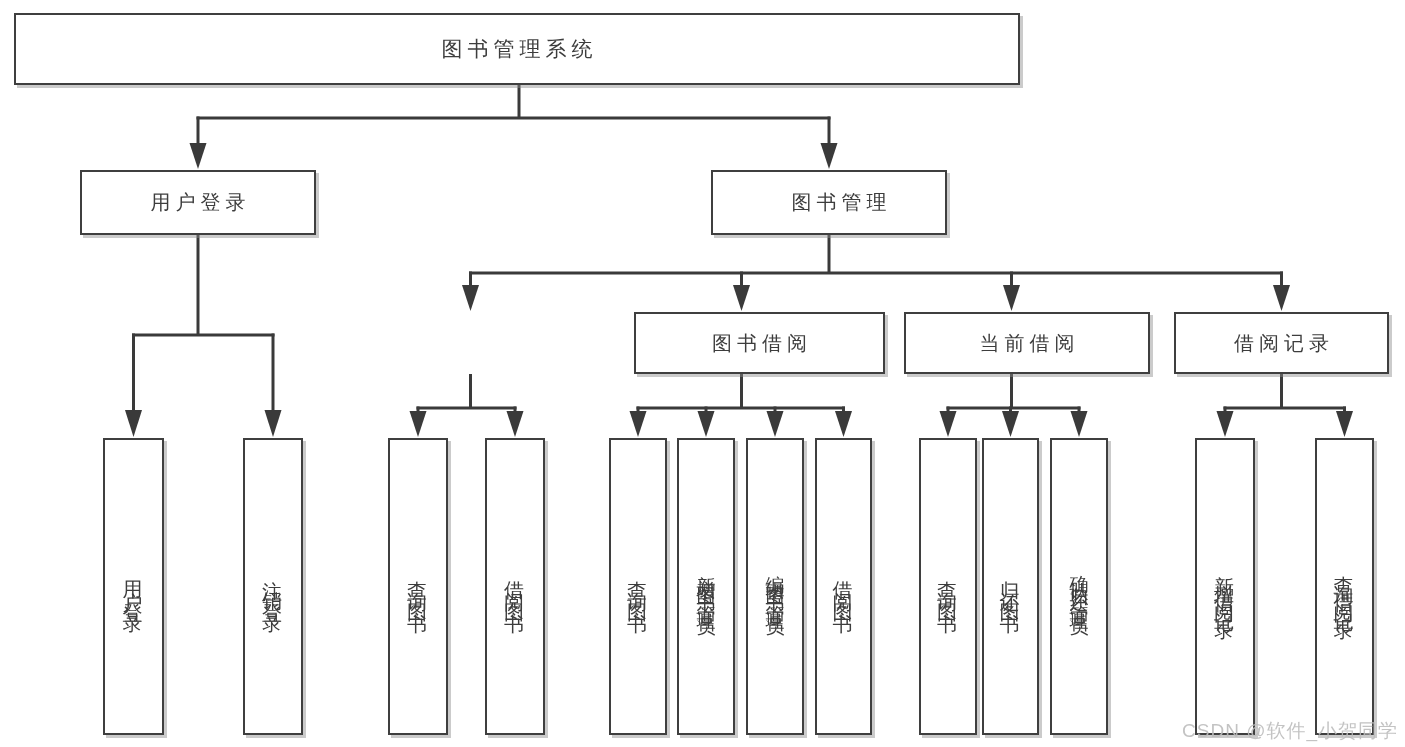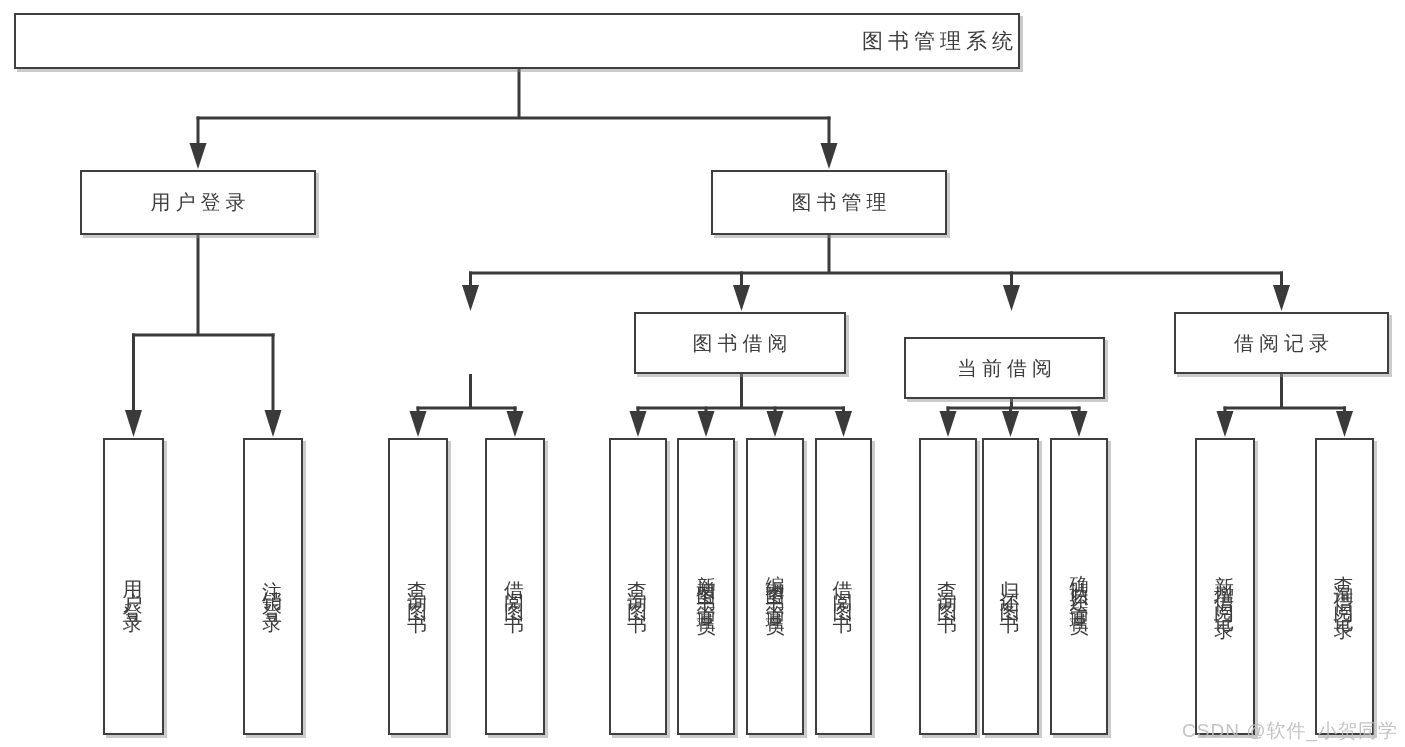--- a/index.html
+++ b/index.html
@@ -132,35 +132,35 @@
     <g>
       <line x1="1281.5" y1="374" x2="1281.5" y2="408"></line>
       <line x1="1223.5" y1="408" x2="1346" y2="408"></line>
       <line x1="1225" y1="406.5" x2="1225" y2="414"></line>
       <line x1="1344.5" y1="406.5" x2="1344.5" y2="414"></line>
       <polygon points="1216.5,411 1233.5,411 1225,437"></polygon>
       <polygon points="1336,411 1353,411 1344.5,437"></polygon>
     </g>
   </svg>
 
-  <div class="box" style="left:14px; top:13px; width:1006px; height:56px;justify-content:flex-end;">
+  <div class="box" style="left:14px; top:13px; width:1006px; height:72px;">
     <span class="hlabel root-label">图书管理系统</span>
   </div>
 
   <div class="box" style="left:80px; top:170px; width:236px; height:65px;">
     <span class="hlabel">用户登录</span>
   </div>
   <div class="box" style="left:711px; top:170px; width:236px; height:65px;padding-left:20px;">
     <span class="hlabel">图书管理</span>
   </div>
 
-  <div class="box" style="left:634px; top:312px; width:212px; height:62px;">
+  <div class="box" style="left:634px; top:312px; width:251px; height:62px;">
     <span class="hlabel">图书借阅</span>
   </div>
-  <div class="box" style="left:904px; top:312px; width:201px; height:62px;margin-top:25px;">
+  <div class="box" style="left:904px; top:312px; width:246px; height:62px;">
     <span class="hlabel">当前借阅</span>
   </div>
   <div class="box" style="left:1174px; top:312px; width:215px; height:62px;">
     <span class="hlabel">借阅记录</span>
   </div>
 
   <div class="box" style="left:103px; top:438px; width:61px; height:297px;">
     <span class="vlabel">用户登录</span>
   </div>
   <div class="box" style="left:243px; top:438px; width:60px; height:297px;">

